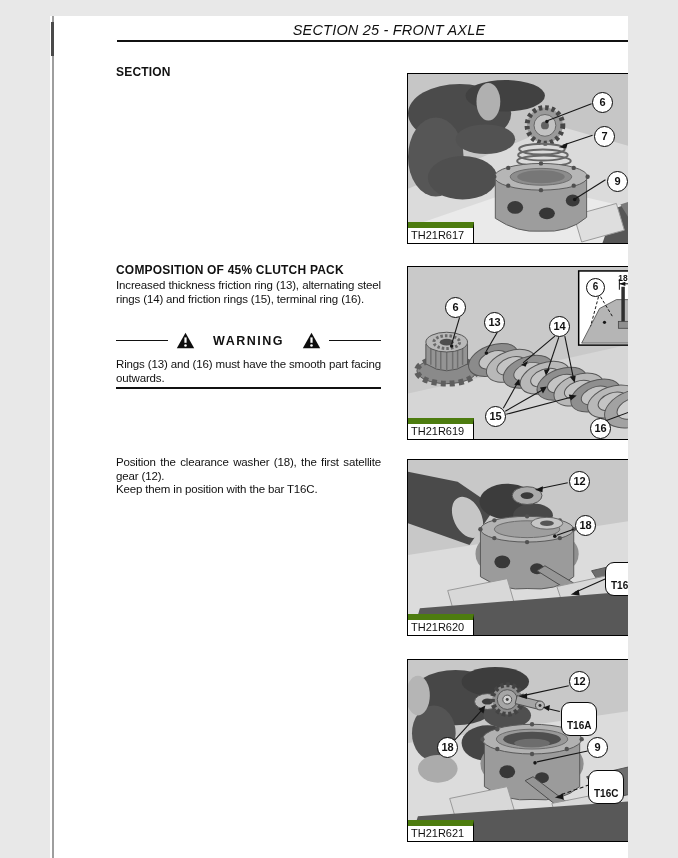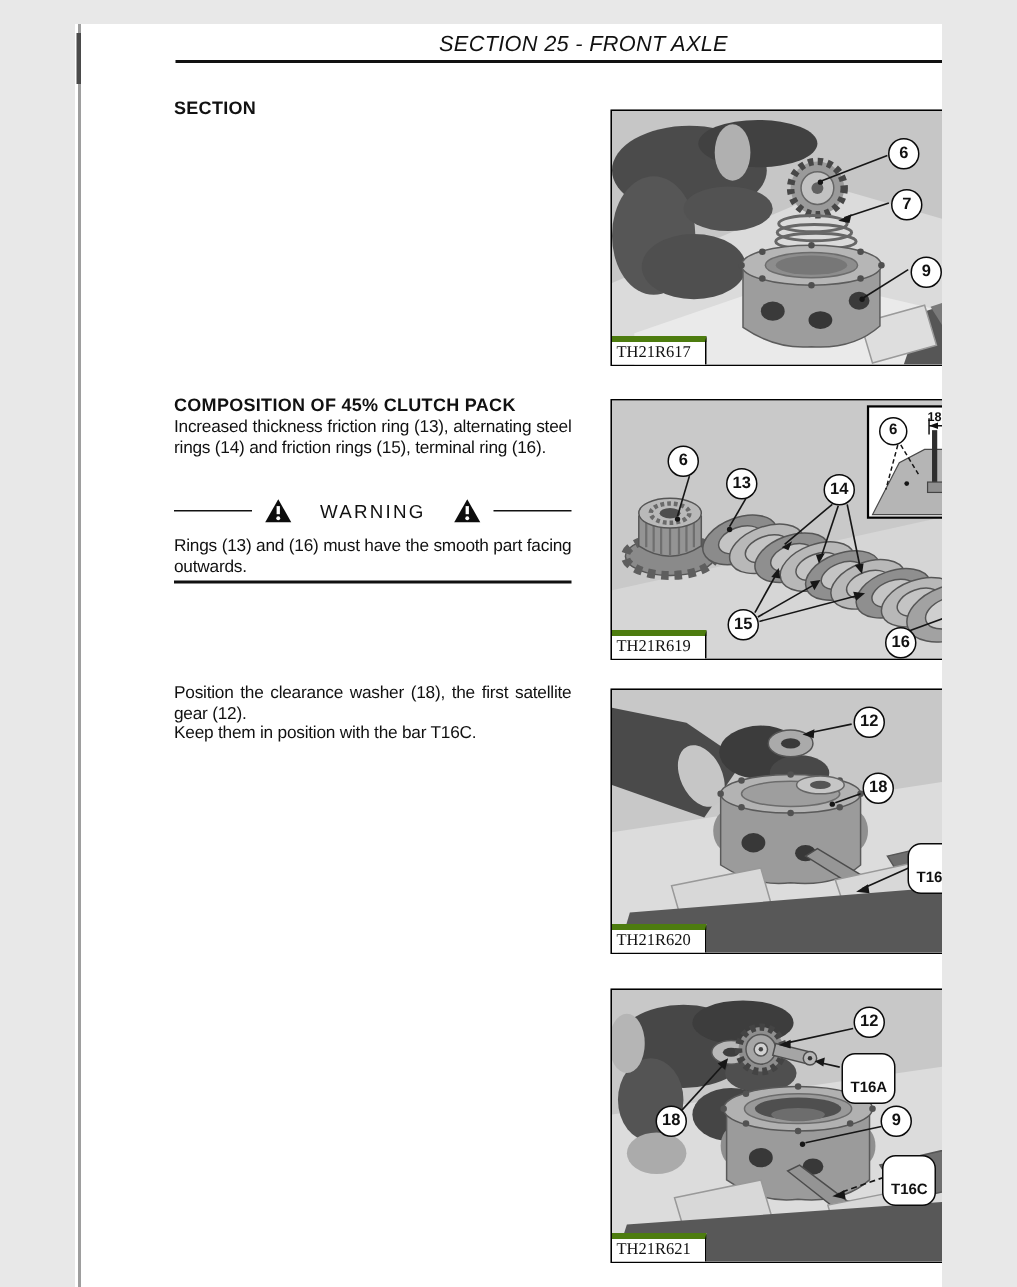--- a/index.html
+++ b/index.html
@@ -21,21 +21,21 @@
   }
   .header-rule { position:absolute; left:67px; top:24px; width:551px; height:1.6px; background:#111; }
 
   .tcol { position:absolute; left:66px; width:265px; }
   .h1 { font-size:12px; font-weight:bold; letter-spacing:0.2px; }
   .body-text { font-size:11.5px; line-height:13.6px; text-align:justify; letter-spacing:-0.15px; }
   .body-text p { margin:0; }
 
   .warning-row { display:flex; align-items:center; }
   .wline { flex:1; height:1.6px; background:#111; }
-  .warning-label { font-weight:normal; font-size:12.5px; letter-spacing:1.5px; padding:0 10px; }
+  .warning-label { font-weight:bold; font-size:12.5px; letter-spacing:1.5px; padding:0 10px; }
   .wtri { margin:0 8px; display:block; }
   .rule { position:absolute; left:66px; width:265px; height:1.6px; background:#111; }
 
   .figure {
     position:absolute; left:357px; width:261px; border:1.5px solid #000;
     box-sizing:border-box; background:#c8c8c8;
   }
   .figure svg.photo { display:block; width:100%; height:100%; }
   .callout {
     position:absolute; width:21px; height:21px; box-sizing:border-box;
@@ -43,22 +43,22 @@
     font-weight:bold; font-size:11px; line-height:18px; text-align:center;
   }
   .callout.small { width:19px; height:19px; font-size:10px; line-height:16px; }
   .tool {
     position:absolute; height:16px; box-sizing:border-box; padding:16px 5px;
     border:1.6px solid #0a0a0a; border-radius:9px; background:#fff;
     font-weight:bold; font-size:10px; line-height:13px; text-align:center;
   }
   .figlabel {
     position:absolute; left:0; bottom:0; background:#fff;
-    border-top:4px solid #4d7c0f; border-right:1px solid #000;
-    padding:1px 9px 2px 3px; font-size:11px; line-height:12px;font-family:Liberation Serif, serif;
+    border-top:6px solid #4d7c0f; border-right:1px solid #000;
+    padding:1px 9px 2px 3px; font-size:11px; line-height:12px;
   }
   .fignum { position:absolute; left:357px; width:261px; text-align:right; font-size:13px; }
 </style>
 </head>
 <body>
 
 <div class="page">
   <div class="edge"></div>
   <div class="edge-dark"></div>
 

